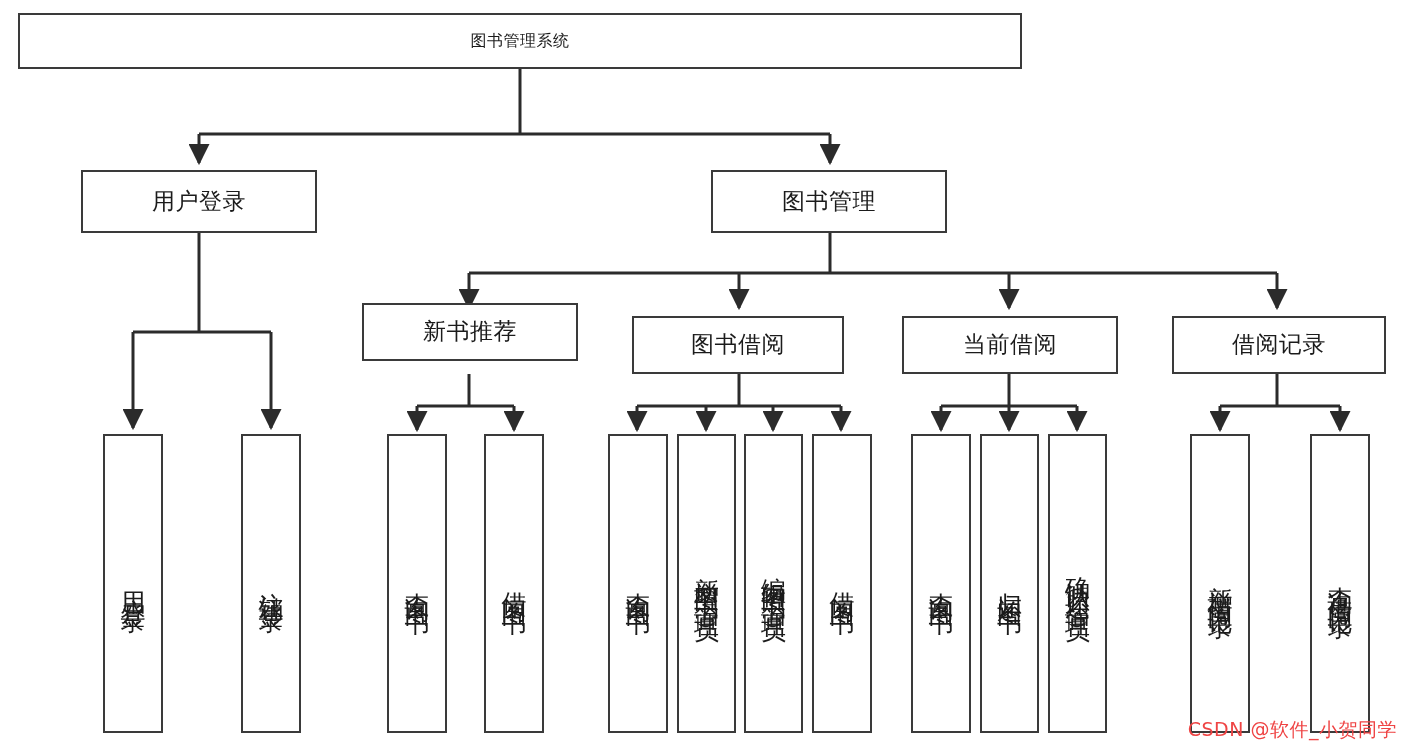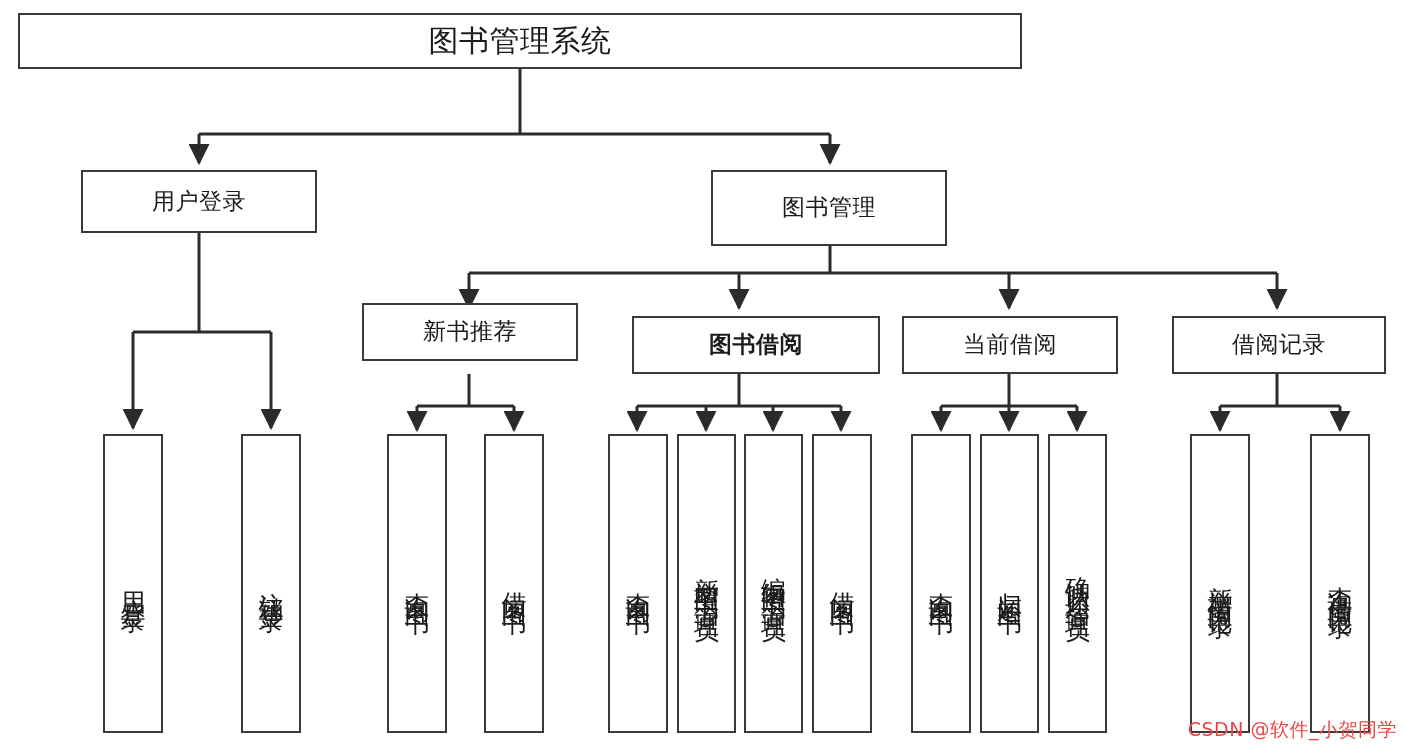--- a/index.html
+++ b/index.html
@@ -41,21 +41,21 @@
     line-height: 1.18;
     white-space: pre;
     text-align: center;
   }
   
   .node.horiz .node-label {
     font-size: 23px;
     letter-spacing: 0.5px;
   }
   .node.root .node-label {
-    font-size: 30px;
+    font-size: 16px;
   }
   
   .node.vert {
     align-items: center;
     justify-content: center;
     padding: 4px 0;
   }
   .node.vert .node-label {
     writing-mode: vertical-rl;
     text-orientation: upright;
@@ -134,29 +134,29 @@
   </svg>
 
   <div class="node horiz root" style="left:18px; top:13px; width:1004px; height:56px;">
     <span class="node-label">图书管理系统</span>
   </div>
 
   <div class="node horiz" style="left:81px; top:170px; width:236px; height:63px;">
     <span class="node-label">用户登录</span>
   </div>
 
-  <div class="node horiz" style="left:711px; top:170px; width:236px; height:76px;">
+  <div class="node horiz" style="left:711px; top:170px; width:236px; height:63px;">
     <span class="node-label">图书管理</span>
   </div>
 
   <div class="node horiz" style="left:362px; top:303px; width:216px; height:58px;">
     <span class="node-label">新书推荐</span>
   </div>
 
-  <div class="node horiz" style="left:632px; top:316px; width:248px; height:58px;font-weight:bold;">
+  <div class="node horiz" style="left:632px; top:316px; width:212px; height:58px;">
     <span class="node-label">图书借阅</span>
   </div>
 
   <div class="node horiz" style="left:1172px; top:316px; width:214px; height:58px;">
     <span class="node-label">借阅记录</span>
   </div>
 
   <div class="node horiz" style="left:902px; top:316px; width:216px; height:58px;">
     <span class="node-label">当前借阅</span>
   </div>

